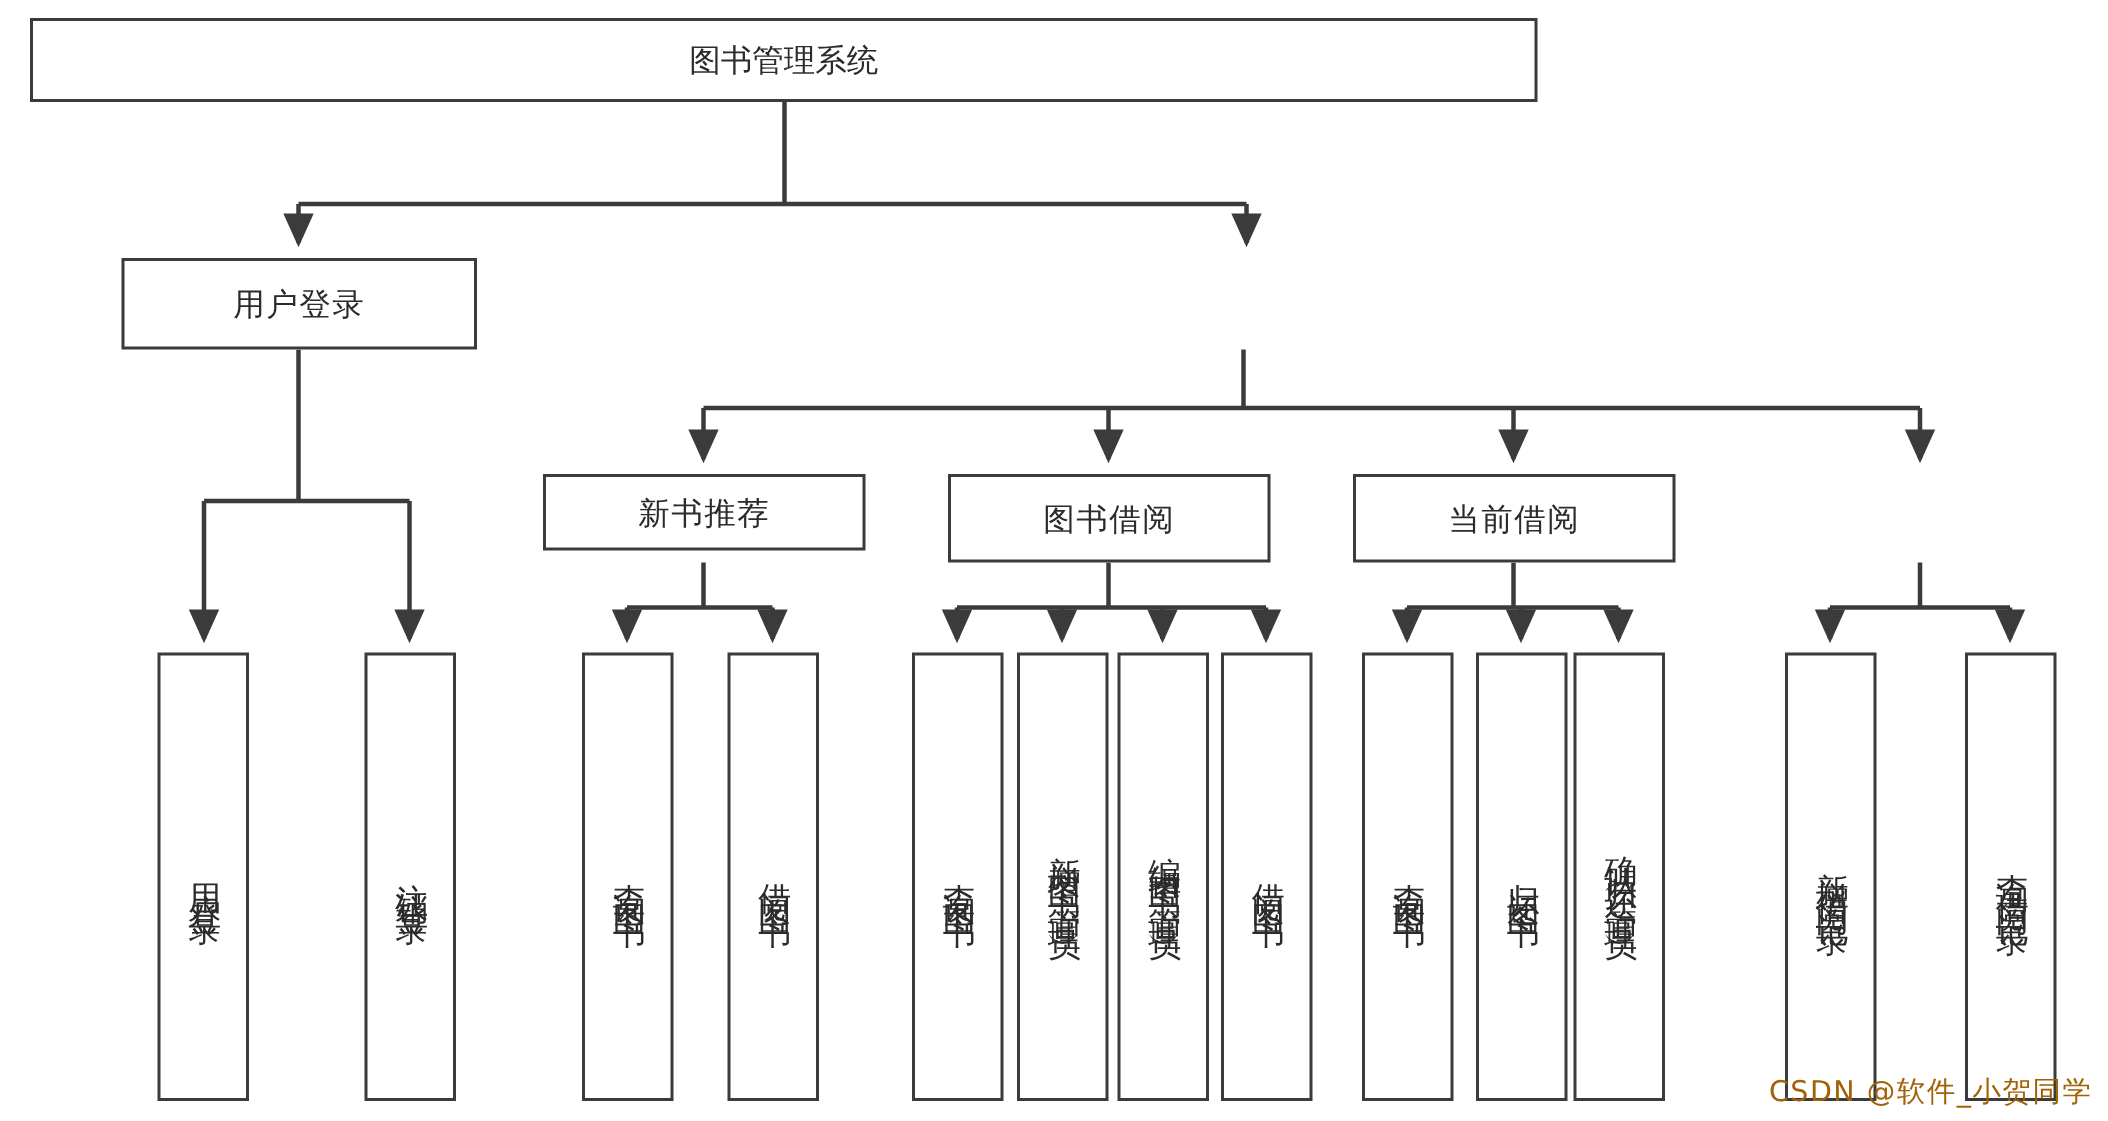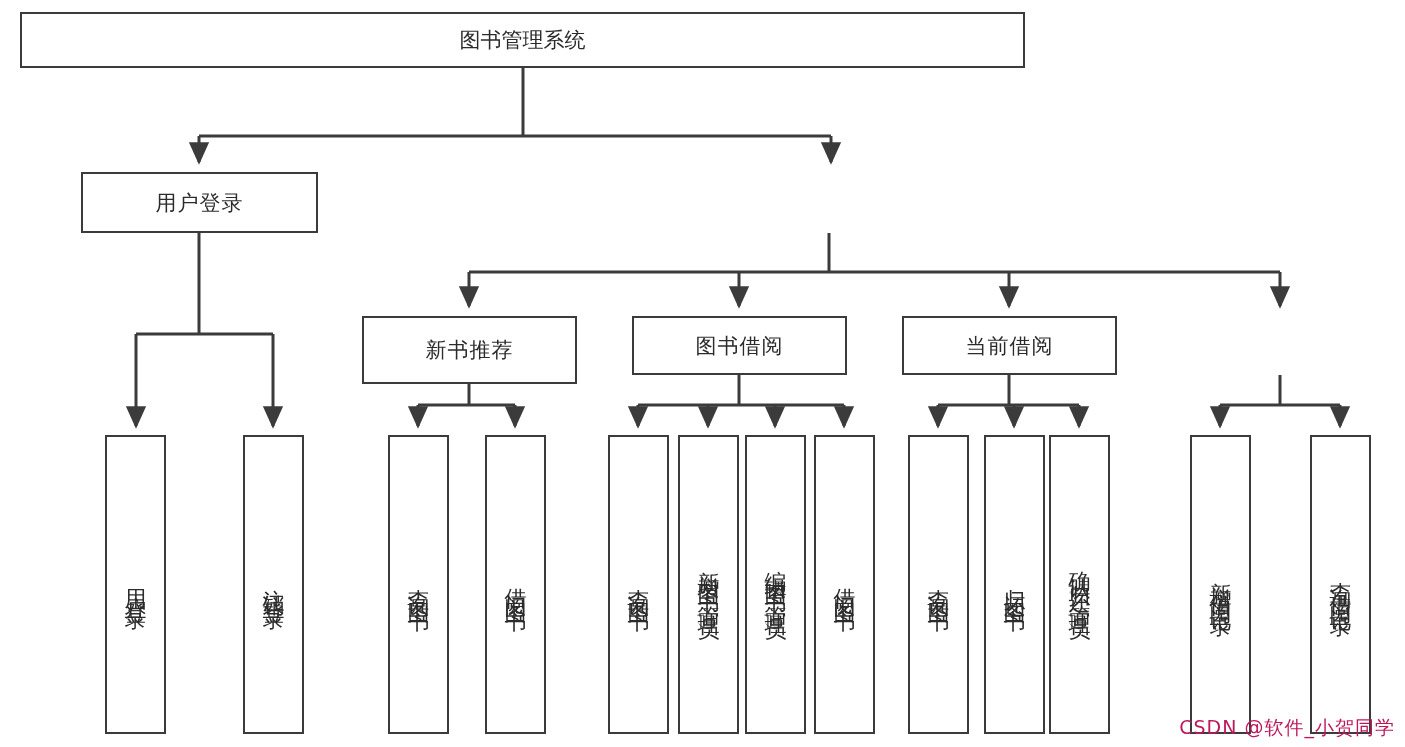--- a/index.html
+++ b/index.html
@@ -33,21 +33,21 @@
     line-height:1;
     padding-top:6px;
     padding-bottom:6px;
   }
   .node.v span{display:block;}
   .watermark{
     position:absolute;
     right:10px;
     bottom:6px;
     font-size:19px;
-    color:#be185d;
+    color:#a16207;
     letter-spacing:1px;
     white-space:nowrap;
     pointer-events:none;
   }
 </style>
 </head>
 <body>
 
 <div id="stage">
 
@@ -102,21 +102,21 @@
   </svg>
 
   <div class="node root" style="left:20px;top:12px;width:1005px;height:56px;">
     <span>图书管理系统</span>
   </div>
 
   <div class="node h" style="left:81px;top:172px;width:237px;height:61px;">
     <span>用户登录</span>
   </div>
 
-  <div class="node h" style="left:362px;top:316px;width:215px;height:68px;">
+  <div class="node h" style="left:362px;top:316px;width:215px;height:51px;">
     <span>新书推荐</span>
   </div>
   <div class="node h" style="left:902px;top:316px;width:215px;height:59px;">
     <span>当前借阅</span>
   </div>
   <div class="node h" style="left:632px;top:316px;width:215px;height:59px;">
     <span>图书借阅</span>
   </div>
 
   <div class="node v" style="left:105px;top:435px;width:61px;height:299px;">

